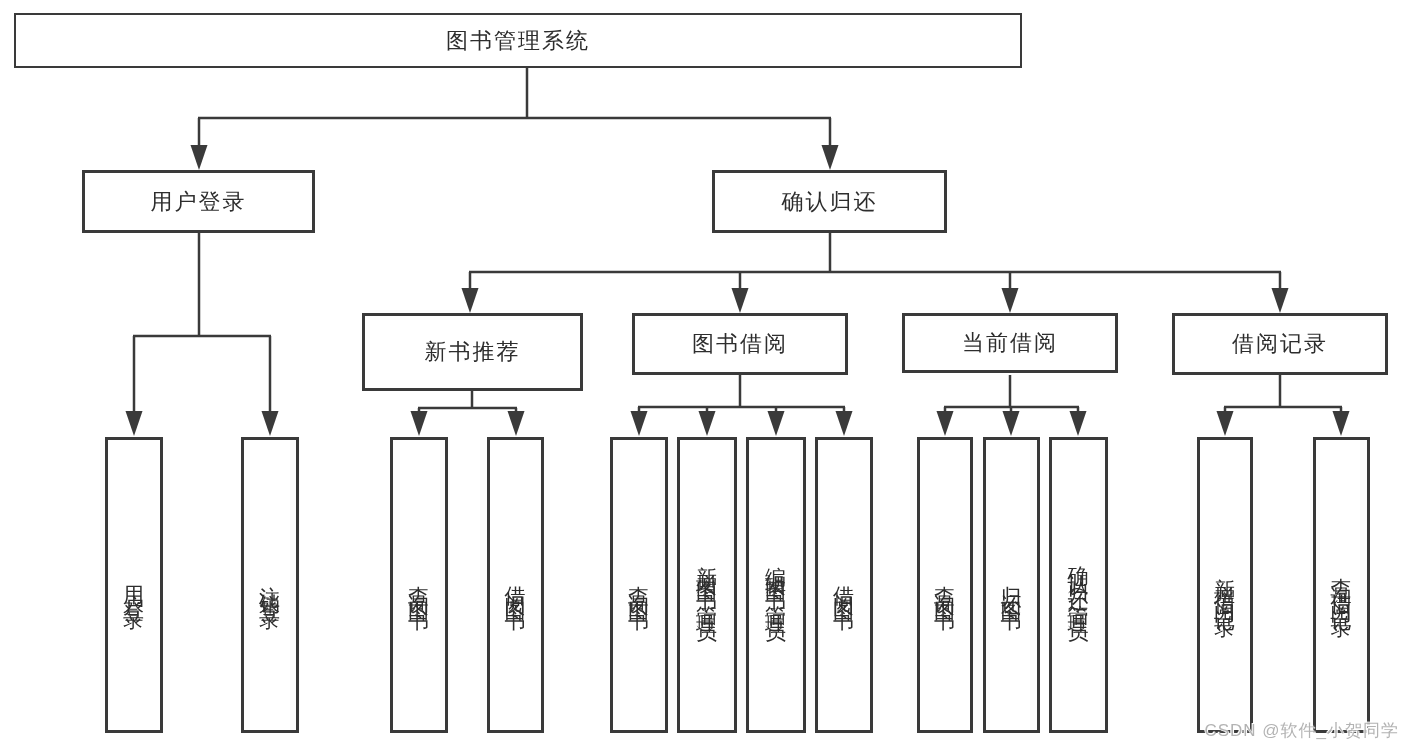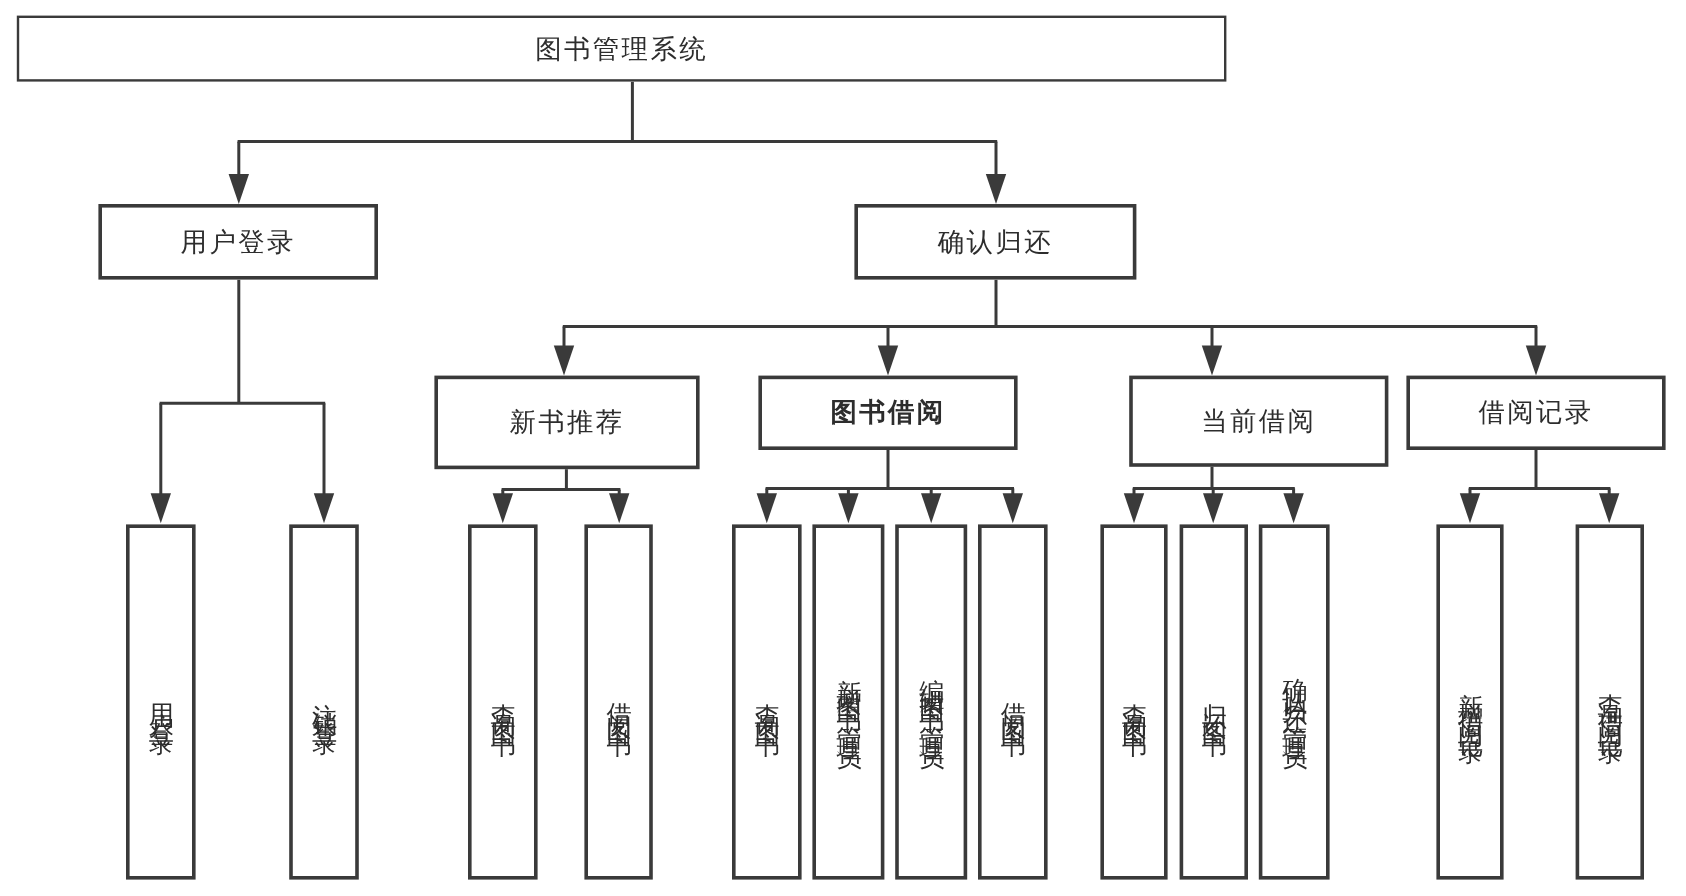--- a/index.html
+++ b/index.html
@@ -91,35 +91,36 @@
     <polygon points="1216.5,411 1233.5,411 1225,436"></polygon>
     <polygon points="1332.5,411 1349.5,411 1341,436"></polygon>
   </svg>
 
   <div class="node root" style="left:14px;top:13px;width:1008px;height:55px;">图书管理系统</div>
 
   <div class="node" style="left:82px;top:170px;width:233px;height:63px;">用户登录</div>
   <div class="node" style="left:712px;top:170px;width:235px;height:63px;">确认归还</div>
 
   <div class="node" style="left:362px;top:313px;width:221px;height:78px;">新书推荐</div>
-  <div class="node" style="left:632px;top:313px;width:216px;height:62px;font-weight:bold;">图书借阅</div>
-  <div class="node" style="left:902px;top:313px;width:216px;height:76px;margin-left:39px;">当前借阅</div>
+  <div class="node" style="left:632px;top:313px;width:216px;height:62px;">图书借阅</div>
+  <div class="node" style="left:902px;top:313px;width:216px;height:60px;">当前借阅</div>
   <div class="node" style="left:1172px;top:313px;width:216px;height:62px;">借阅记录</div>
 
   <div class="node vbox" style="left:105px;top:437px;width:58px;height:296px;">用户登录</div>
   <div class="node vbox" style="left:241px;top:437px;width:58px;height:296px;">注销登录</div>
 
   <div class="node vbox" style="left:390px;top:437px;width:58px;height:296px;">查询图书</div>
   <div class="node vbox" style="left:487px;top:437px;width:57px;height:296px;">借阅图书</div>
 
   <div class="node vbox" style="left:610px;top:437px;width:58px;height:296px;">查询图书</div>
   <div class="node vbox" style="left:677px;top:437px;width:60px;height:296px;">新增图书（管理员）</div>
   <div class="node vbox" style="left:746px;top:437px;width:60px;height:296px;">编辑图书（管理员）</div>
   <div class="node vbox" style="left:815px;top:437px;width:58px;height:296px;">借阅图书</div>
 
   <div class="node vbox" style="left:917px;top:437px;width:56px;height:296px;">查询图书</div>
   <div class="node vbox" style="left:983px;top:437px;width:57px;height:296px;">归还图书</div>
   <div class="node vbox" style="left:1049px;top:437px;width:59px;height:296px;">确认归还（管理员）</div>
 
   <div class="node vbox" style="left:1197px;top:437px;width:56px;height:296px;">新增借阅记录</div>
   <div class="node vbox" style="left:1313px;top:437px;width:57px;height:296px;">查询借阅记录</div>
 
+  <div class="watermark">CSDN @软件_小贺同学</div>
 </div>
 
 </body></html>

